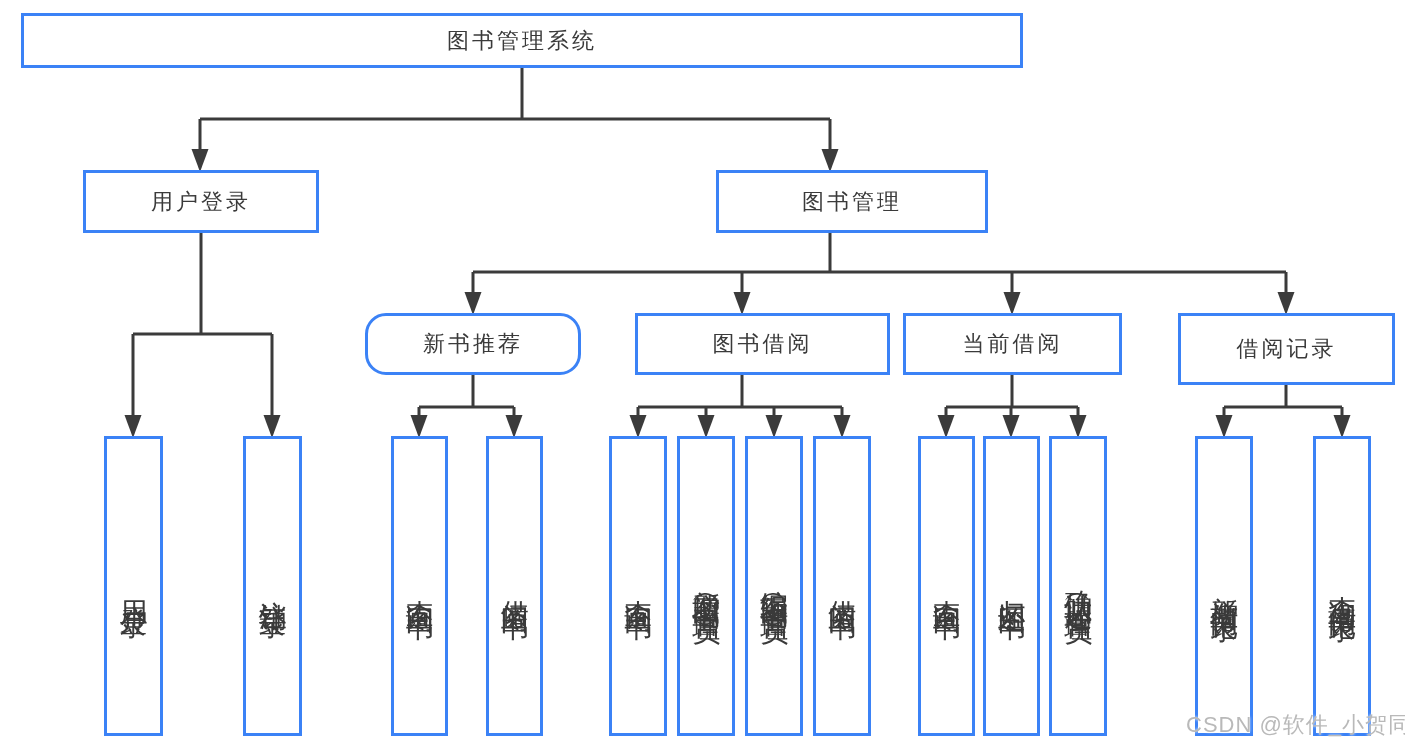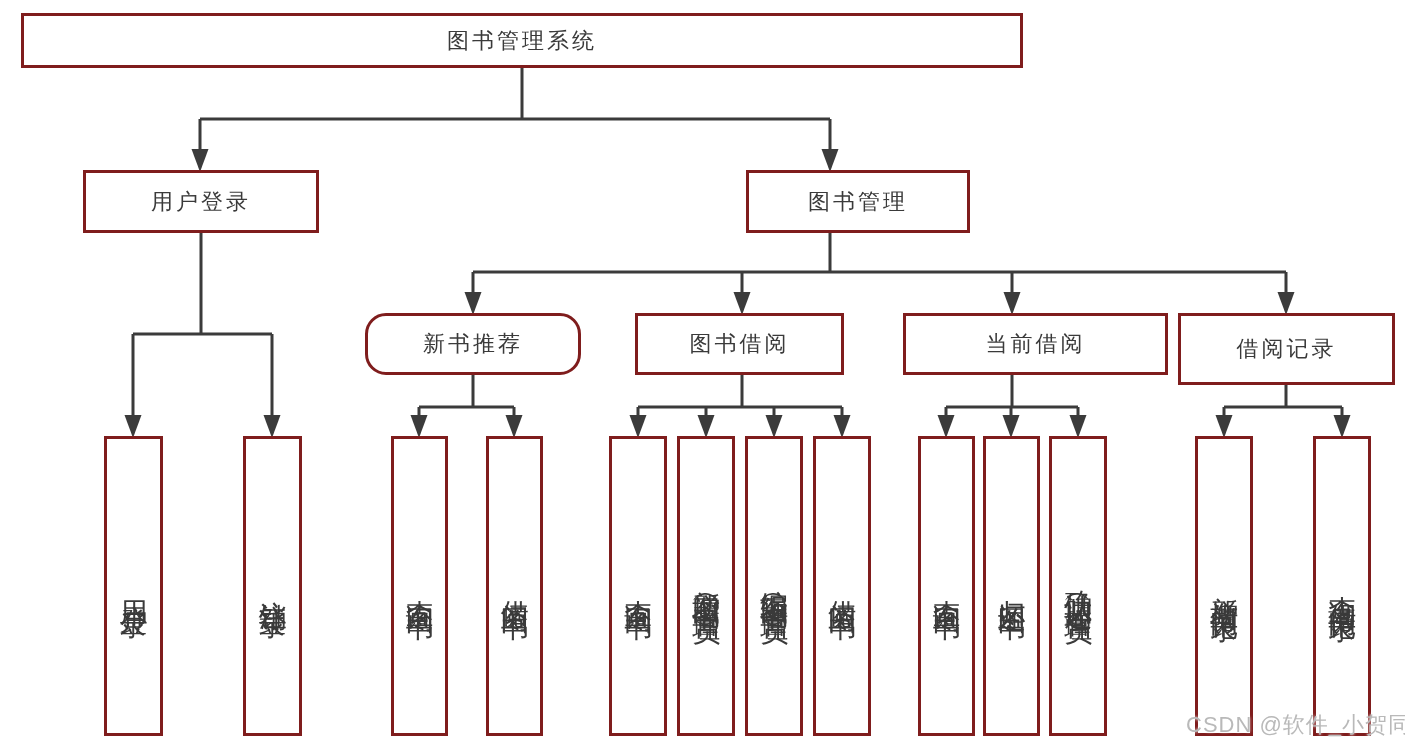--- a/index.html
+++ b/index.html
@@ -5,37 +5,37 @@
   html,body { margin:0; padding:0; background:#ffffff; }
   .canvas {
     position:relative; width:1405px; height:747px; background:#ffffff;
     font-family:"Liberation Sans","DejaVu Sans",sans-serif; overflow:hidden;
   }
   svg.connectors { position:absolute; left:0; top:0; }
   svg.connectors path { stroke:#3b3b3b; stroke-width:3; fill:none; }
   svg.connectors .head { fill:#3b3b3b; stroke:none; }
   .node {
     position:absolute; box-sizing:border-box; background:#ffffff;
-    border:3px solid #7f1d1d; color:#3a3a3a;
+    border:3px solid #3b82f6; color:#3a3a3a;
     display:flex; align-items:center; justify-content:center;
     text-align:center;
   }
   .node.h { font-size:22px; letter-spacing:3px; white-space:nowrap; }
   .node.leaf { top:436px; height:300px; }
   .node.leaf .vtext {
     writing-mode:vertical-lr; text-orientation:mixed;
     font-size:28px; letter-spacing:4px; line-height:1.05; color:#3a3a3a;
   }
   
   .n-root    { left:21px;   top:13px;  width:1002px; height:55px; }
   .n-login   { left:83px;   top:170px; width:236px;  height:63px; }
-  .n-mgmt    { left:746px;  top:170px; width:224px;  height:63px; }
+  .n-mgmt    { left:716px;  top:170px; width:272px;  height:63px; }
   .n-newbook { left:365px;  top:313px; width:216px;  height:62px;border-radius:21px; }
-  .n-borrow  { left:635px;  top:313px; width:209px;  height:62px; }
-  .n-current { left:903px;  top:313px; width:265px;  height:62px;text-align:center; }
+  .n-borrow  { left:635px;  top:313px; width:255px;  height:62px; }
+  .n-current { left:903px;  top:313px; width:219px;  height:62px;text-align:center; }
   .n-records { left:1178px; top:313px; width:217px;  height:72px; }
   
   .l1  { left:104px;  width:59px; }
   .l2  { left:243px;  width:59px; }
   .l3  { left:391px;  width:57px; }
   .l4  { left:486px;  width:57px; }
   .l5  { left:609px;  width:58px; }
   .l6  { left:677px;  width:58px; }
   .l7  { left:745px;  width:58px; }
   .l8  { left:813px;  width:58px; }

